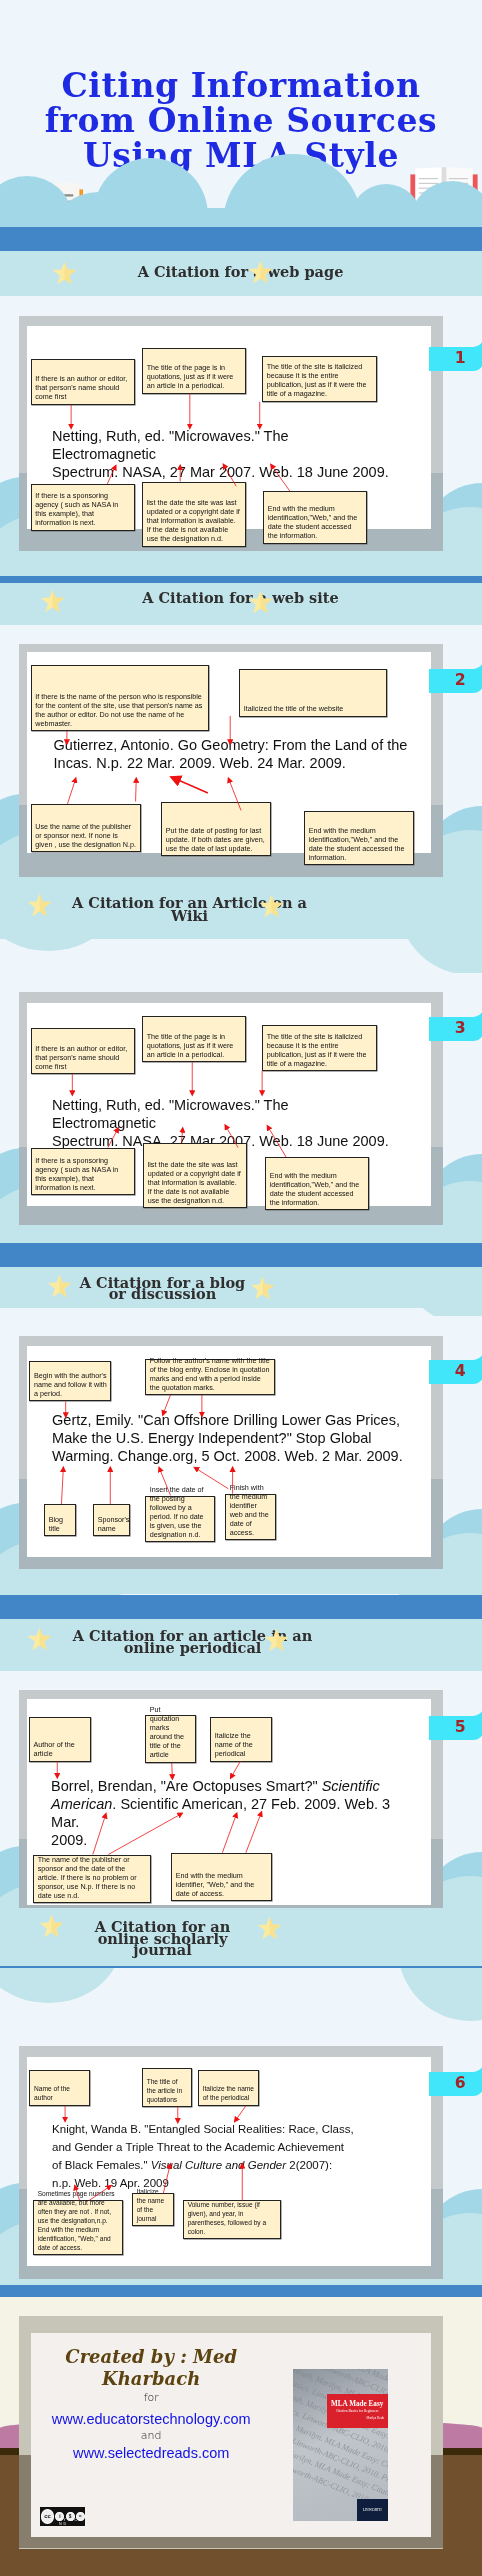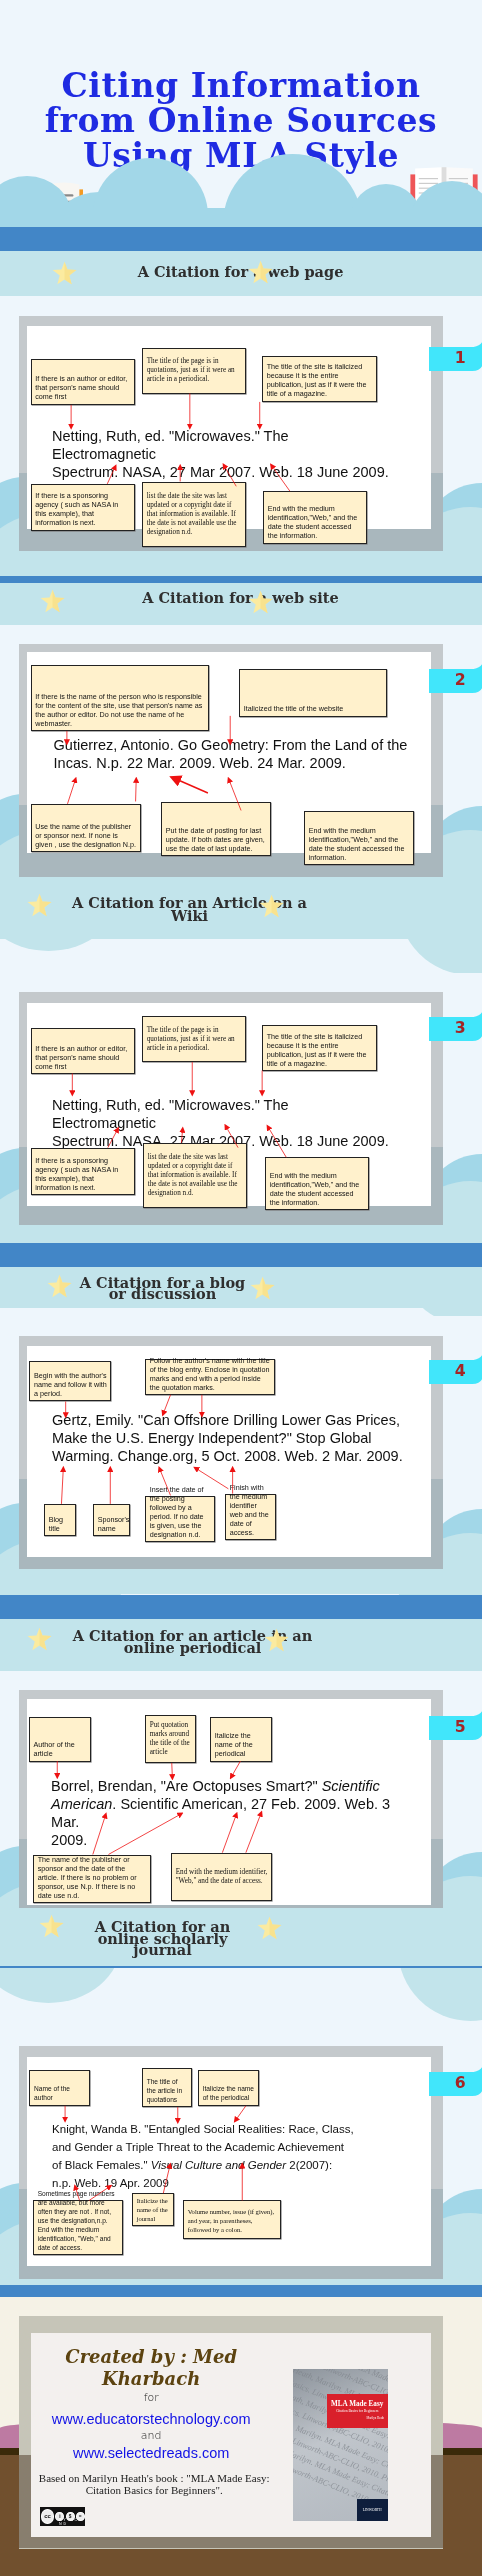--- a/index.html
+++ b/index.html
@@ -30,21 +30,21 @@
   .inner { position: absolute; left: 8.4px; right: 12px; background: #ffffff; }
 
   .ribbon { position: absolute; left: 429px; width: 53px; height: 34px; }
   .ribbon-num { position: absolute; left: 24px; top: 6px; width: 14.5px; text-align: center;
     font-family: "DejaVu Sans", sans-serif; font-weight: bold; font-size: 15.7px; color: #a42525; }
 
   .note { position: absolute; background: #fff1cc; border: 0.9px solid #222; color: #111;
     font-family: "Liberation Sans", sans-serif; font-size: 7.2px; line-height: 9px; padding: 2.4px 3.6px;
     display: flex; align-items: flex-end; box-shadow: 0.6px 0.6px 0 #777; }
   .note span { display: block; }
-  .note.top { align-items: center; font-family: Liberation Serif, serif; }
+  .note.top { align-items: flex-end; }
 
   .citation { position: absolute; font-family: "Liberation Sans", sans-serif; font-size: 14.5px;
     line-height: 18px; color: #111; }
   .citation em { font-style: italic; }
 
   svg.arrows { position: absolute; left: 0; top: 0; overflow: visible; pointer-events: none; }
 
   
   .footer-bg { position: absolute; left: 0; top: 2297px; width: 482px; height: 279px; background: #f5f2e6; }
   .hill { position: absolute; background: #bd7aa2; }
@@ -552,21 +552,20 @@
 <div class="ground" style="top:2455px;height:121px"></div>
 
 <div class="ftr-frame">
   <div class="abs" style="left:0;top:139px;width:424px;height:93px;background:rgba(60,40,20,.45)"></div>
   <div class="ftr-inner">
     <div class="creator">Created by : Med Kharbach</div>
     <div class="ftr-for" style="top:58px">for</div>
     <a class="ftr-link" style="top:78px" href="#">www.educatorstechnology.com</a>
     <div class="ftr-for" style="top:96px">and</div>
     <a class="ftr-link" style="top:112px" href="#">www.selectedreads.com</a>
-    <div class="based">Based on Marilyn Heath's book : "MLA Made Easy: Citation Basics for Beginners".</div>
     <div class="cc">
       <div class="circ big">cc</div>
       <div class="circ">i</div>
       <div class="circ">$</div>
       <div class="circ">=</div>
       <div class="cc-labels">
         <span>BY</span> <span>NC</span> <span>ND</span>
       </div>
     </div>
     <div class="bookcover">

